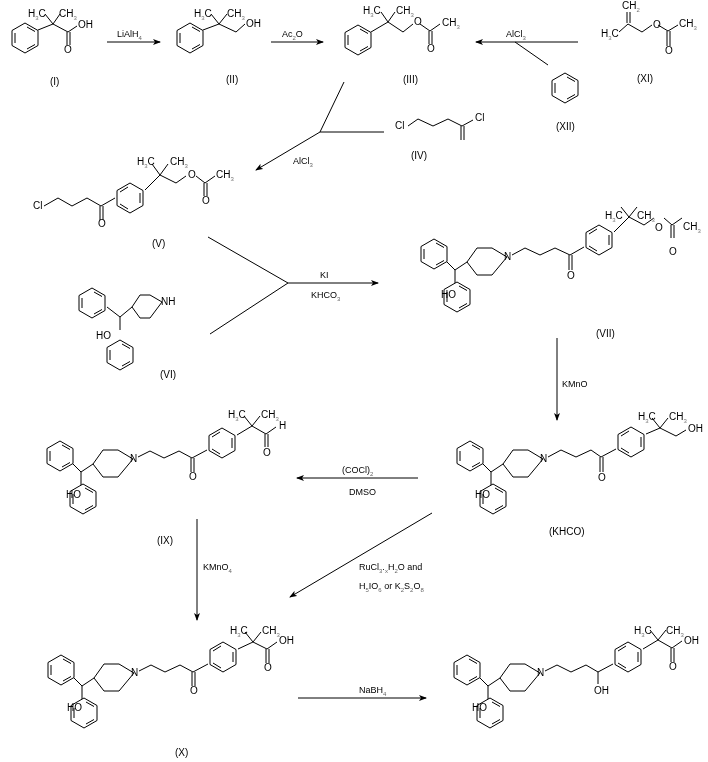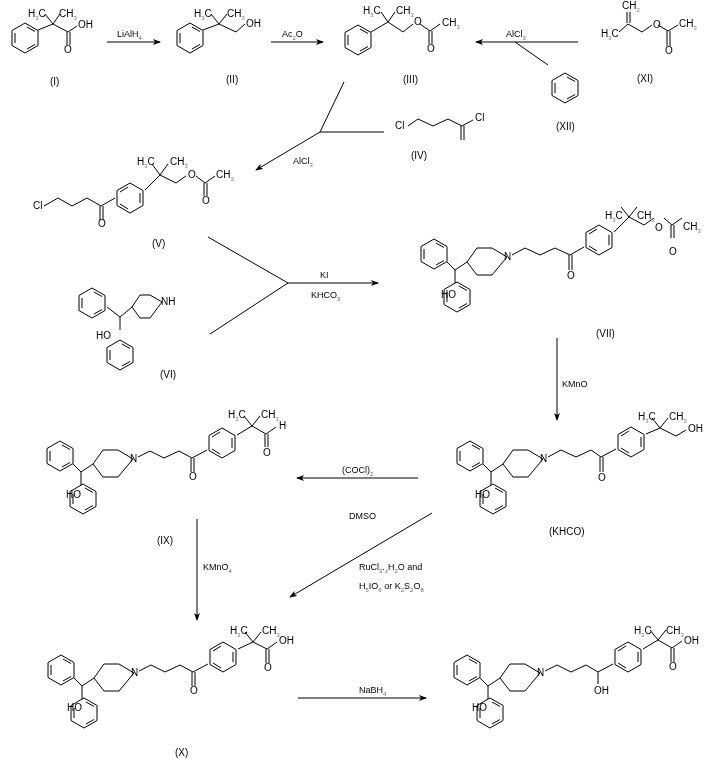--- a/index.html
+++ b/index.html
@@ -360,18 +360,18 @@
 
 <div>
   <span class="lbl" style="left:117px;top:30px;">LiAlH<sub>4</sub></span>
   <span class="lbl" style="left:282px;top:30px;">Ac<sub>2</sub>O</span>
   <span class="lbl" style="left:506px;top:30px;">AlCl<sub>3</sub></span>
   <span class="lbl" style="left:293px;top:157px;">AlCl<sub>3</sub></span>
   <span class="lbl" style="left:320px;top:271px;">KI</span>
   <span class="lbl" style="left:311px;top:291px;">KHCO<sub>3</sub></span>
   <span class="lbl" style="left:562px;top:380px;">KMnO</span>
   <span class="lbl" style="left:342px;top:466px;">(COCl)<sub>2</sub></span>
-  <span class="lbl" style="left:349px;top:512px;">DMSO</span>
+  <span class="lbl" style="left:349px;top:488px;">DMSO</span>
   <span class="lbl" style="left:203px;top:563px;">KMnO<sub>4</sub></span>
   <span class="lbl" style="left:359px;top:563px;">RuCl<sub>3</sub>.<sub>x</sub>H<sub>2</sub>O and</span>
   <span class="lbl" style="left:359px;top:582px;">H<sub>5</sub>IO<sub>6</sub> or K<sub>2</sub>S<sub>2</sub>O<sub>8</sub></span>
   <span class="lbl" style="left:359px;top:686px;">NaBH<sub>4</sub></span>
 </div>
 
 </body></html>

